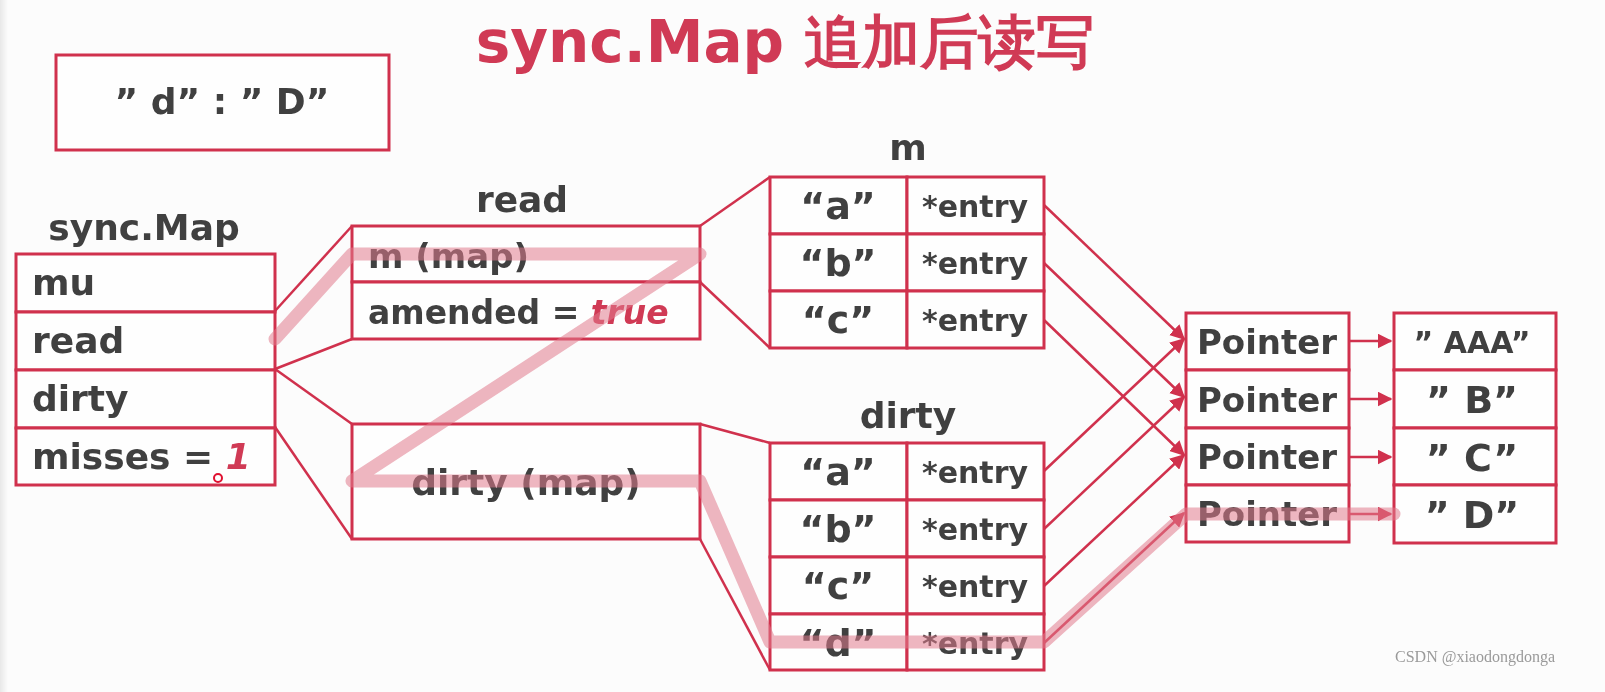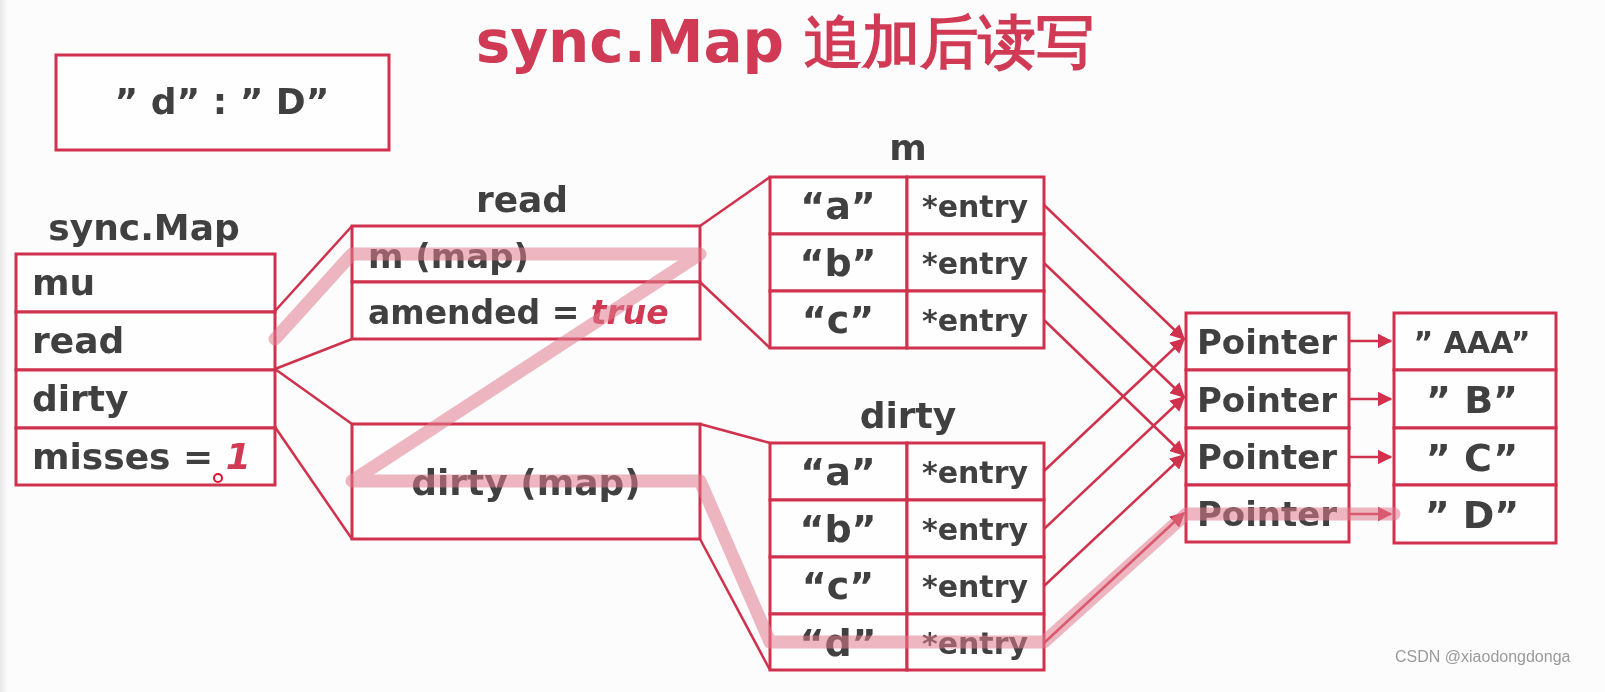--- a/index.html
+++ b/index.html
@@ -7,21 +7,21 @@
          font-family:"DejaVu Sans","Liberation Sans",sans-serif; }
   .leftbar { position:absolute; left:0; top:0; width:8px; height:692px;
              background:linear-gradient(to right,#e8e8e8,#fcfcfc); }
   svg { position:absolute; left:0; top:0; }
   .title { font-weight:bold; font-size:58px; fill:#d03a55; }
   .lbl { font-weight:bold; fill:#404040; }
   .box { fill:#fefefe; stroke:#d0314d; stroke-width:3; }
   .ln { stroke:#d0314d; stroke-width:2.5; fill:none; }
   .hl { stroke:#e07a8c; stroke-opacity:0.55; stroke-width:13; stroke-linecap:round; stroke-linejoin:round; fill:none; }
   .red { fill:#d03a55; font-style:italic; }
-  .wm { position:absolute; left:1395px; top:648px; font-family:Liberation Sans, sans-serif;
+  .wm { position:absolute; left:1395px; top:648px; font-family:Liberation Serif, serif;
         font-size:16px; color:#9a9a9a; }
 </style>
 </head>
 <body>
 
 <div class="leftbar"></div>
 
 <svg width="1605" height="692" viewBox="0 0 1605 692">
   <defs>
     <marker id="arr" viewBox="0 0 10 10" refX="9" refY="5" markerWidth="6" markerHeight="6" orient="auto">

